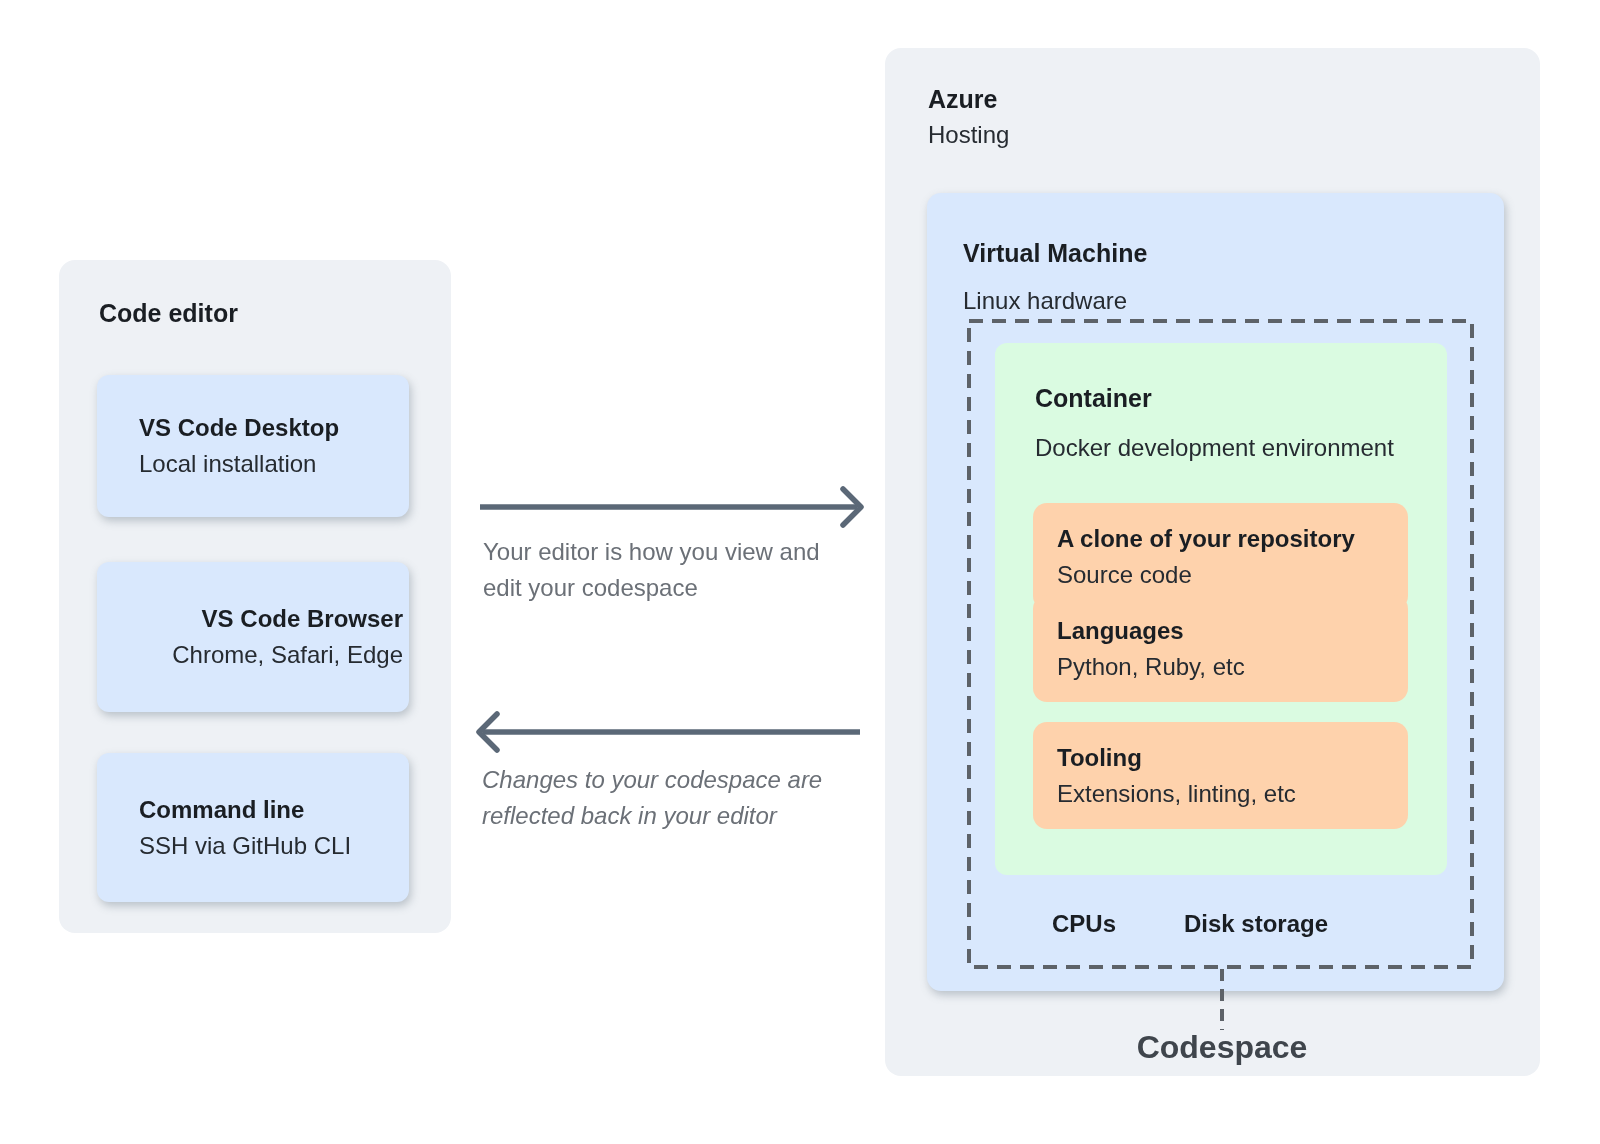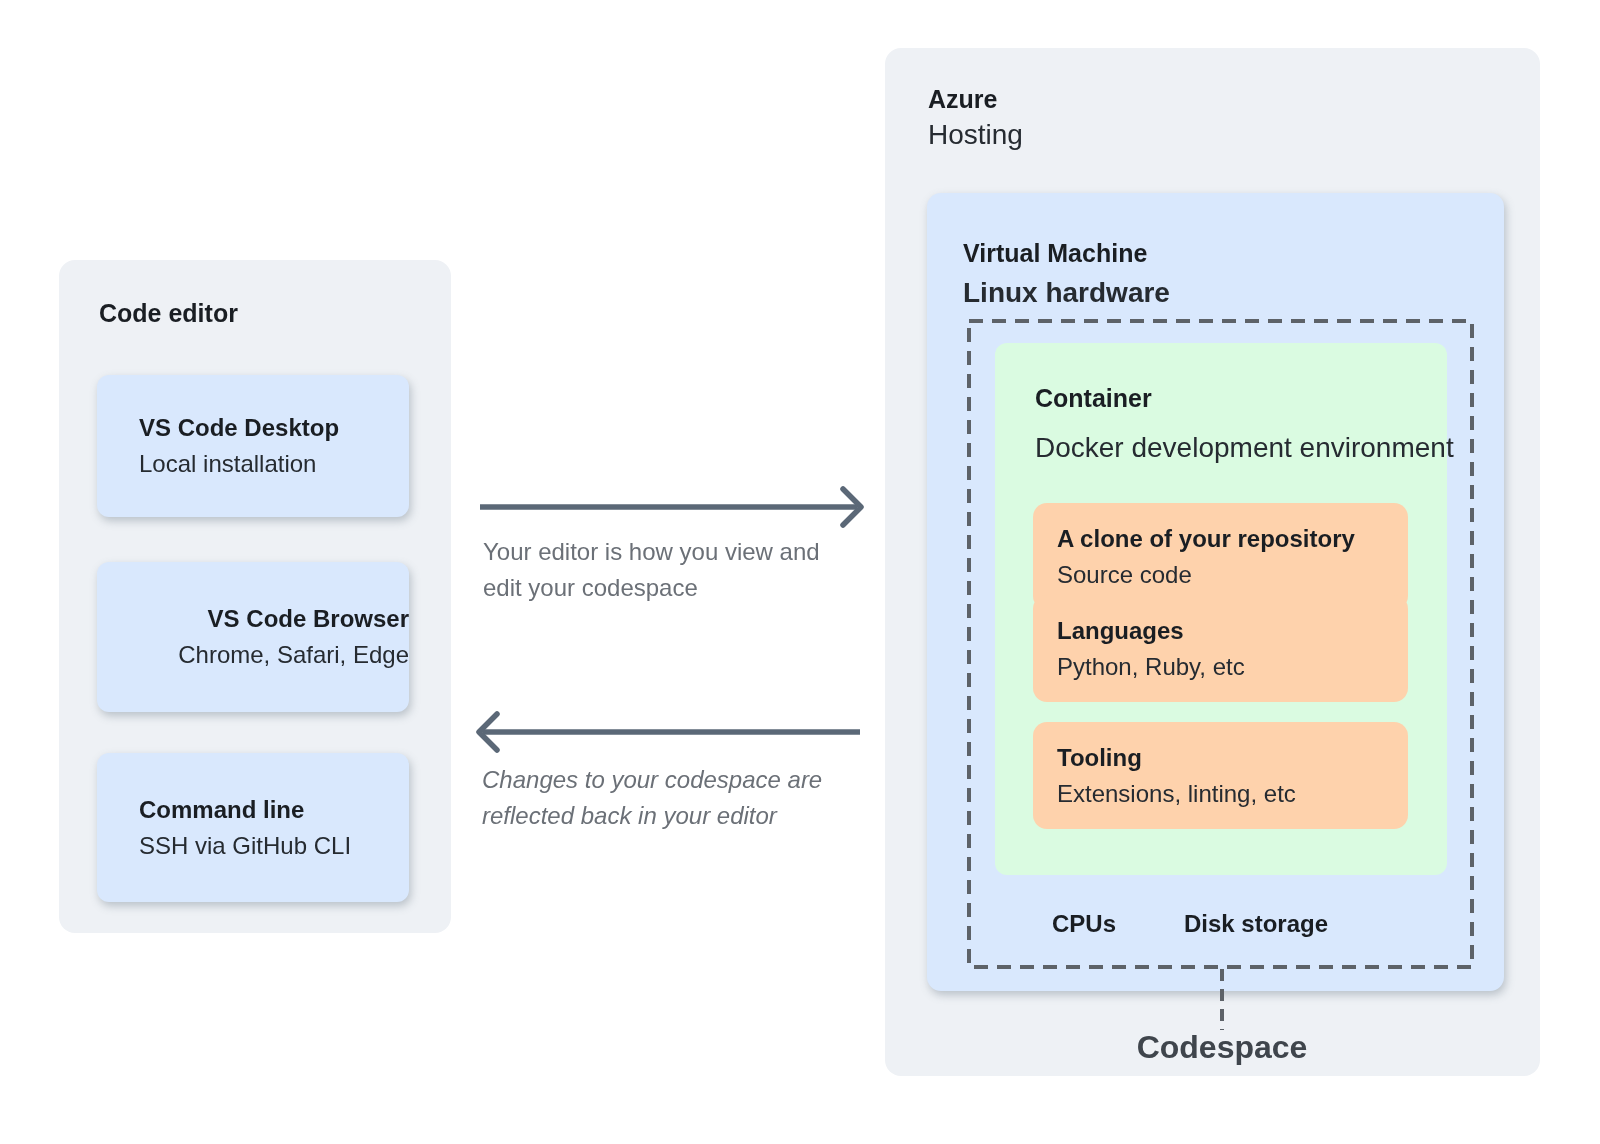--- a/index.html
+++ b/index.html
@@ -17,40 +17,40 @@
   *{margin:0;padding:0;box-sizing:border-box;}
   html,body{background:#ffffff;}
   body{font-family:"Liberation Sans",sans-serif;color:var(--title-text);}
   .canvas{position:relative;width:1600px;height:1144px;background:#ffffff;overflow:hidden;}
 
   .panel{position:absolute;background:var(--panel-bg);border-radius:16px;}
   .editor-panel{left:59px;top:260px;width:392px;height:673px;}
   .azure-panel{left:885px;top:48px;width:655px;height:1028px;}
 
   .section-title{position:absolute;font-size:25px;font-weight:bold;line-height:34px;color:var(--title-text);}
-  .section-sub{position:absolute;font-size:28px;font-weight:normal;line-height:34px;color:var(--body-text);}
+  .section-sub{position:absolute;font-size:24px;font-weight:normal;line-height:34px;color:var(--body-text);}
 
   .card{position:absolute;display:flex;flex-direction:column;justify-content:center;border-radius:12px;}
   .bluecard{background:var(--machine-bg);box-shadow:2px 4px 8px rgba(90,105,120,0.35);}
   .card .bt{font-size:24px;font-weight:bold;line-height:36px;color:var(--title-text);}
   .card .bs{font-size:24px;line-height:36px;color:var(--body-text);}
 
-  .ed-box{left:97px;width:312px;padding-left:42px;}
+  .ed-box{left:97px;width:312px;padding-left:42px;padding-right:6px;}
   .ed-box1{top:375px;height:142px;}
   .ed-box2{top:562px;height:150px;text-align:right;}
   .ed-box3{top:753px;height:149px;}
 
   .flow-label{position:absolute;font-size:24px;line-height:36px;color:var(--label-text);}
   .flow-label-1{left:483px;top:534px;width:375px;}
   .flow-label-2{left:482px;top:762px;width:385px;font-style:italic;}
 
   .vm-box{position:absolute;left:927px;top:193px;width:577px;height:798px;border-radius:14px;
           background:var(--machine-bg);box-shadow:2px 4px 8px rgba(90,105,120,0.35);}
   .vm-title{left:963px;top:236px;}
-  .vm-sub{left:963px;top:276px;font-weight:bold;}
+  .vm-sub{left:963px;top:284px;}
 
   .green-box{position:absolute;left:995px;top:343px;width:452px;height:532px;border-radius:12px;
              background:var(--container-bg);}
   .container-title{left:1035px;top:381px;}
   .container-sub{left:1035px;top:419px;margin-top:12px;}
 
   .orange-box{left:1033px;width:375px;height:107px;border-radius:14px;background:var(--feature-bg);
               padding-left:24px;padding-right:6px;}
   .orange-1{top:479px;margin-top:24px;}
   .orange-2{top:595px;}

